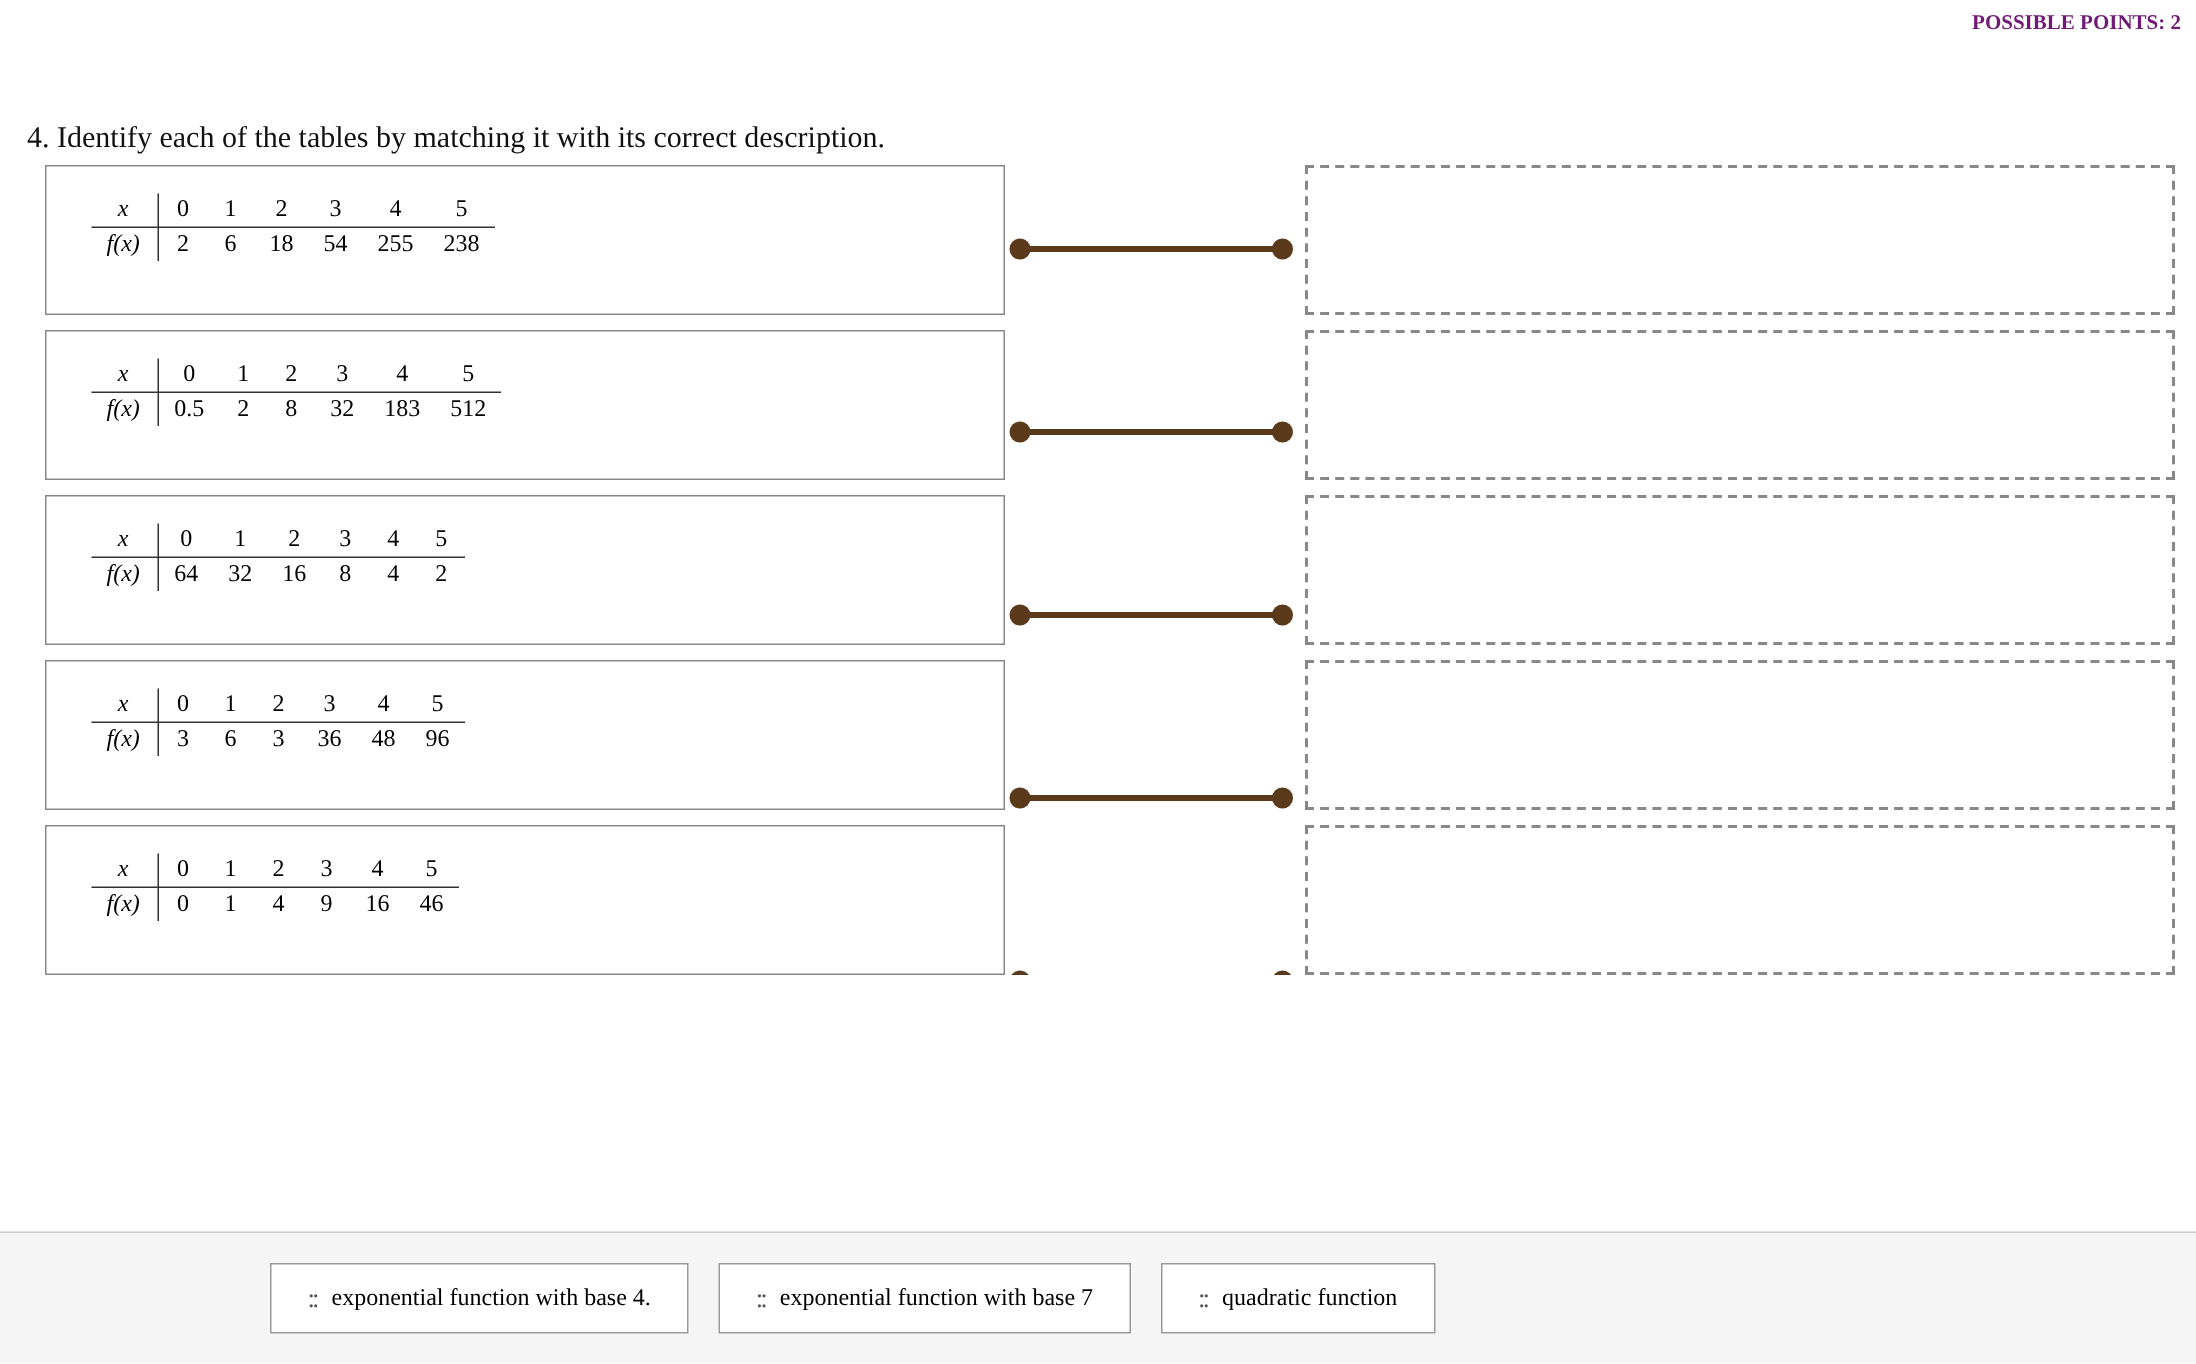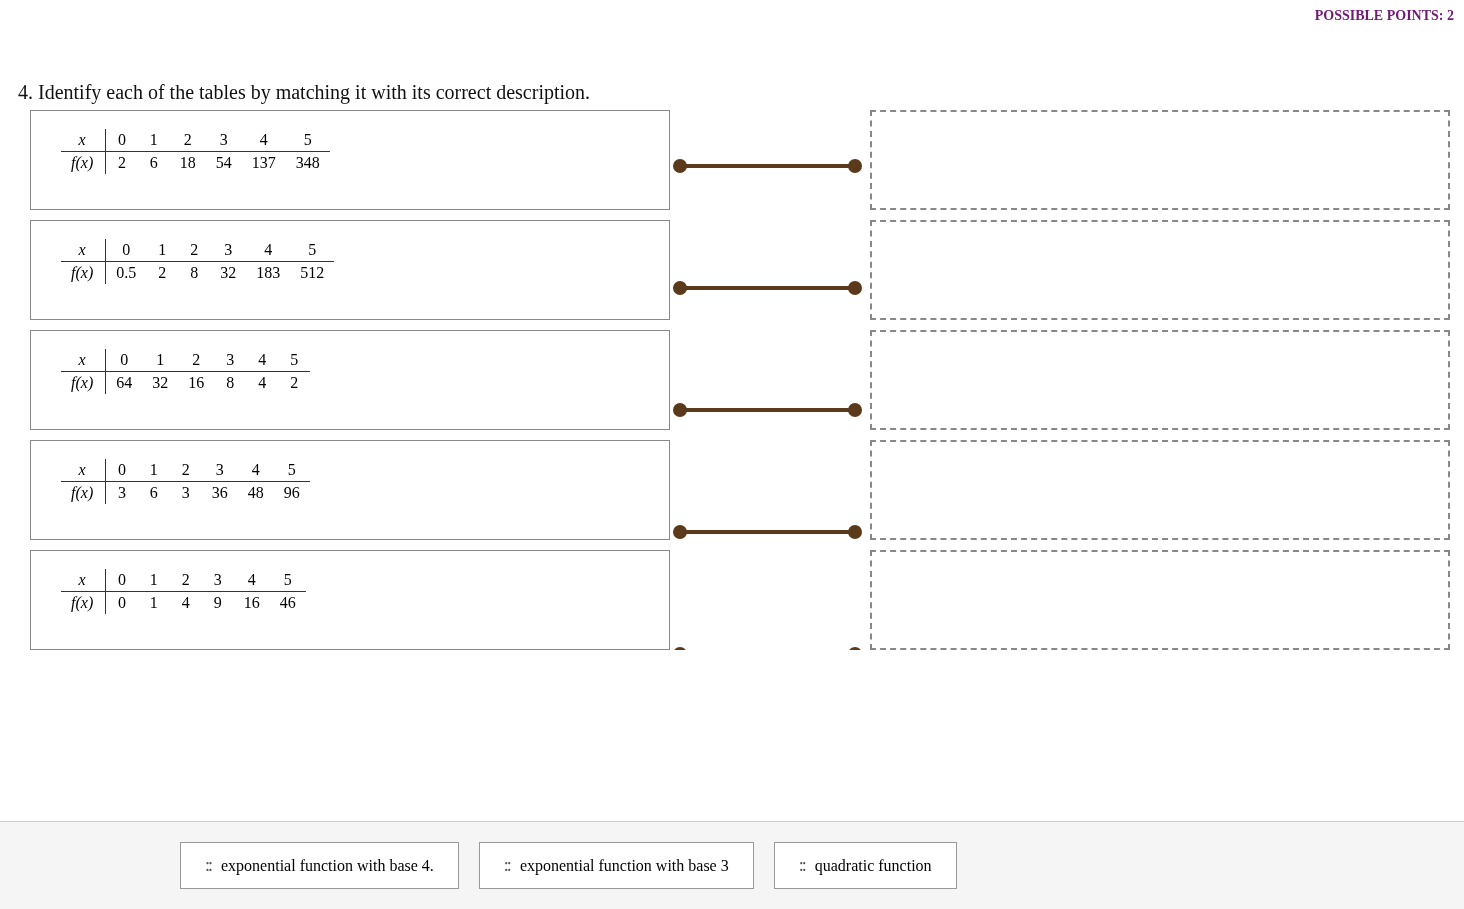--- a/index.html
+++ b/index.html
@@ -134,22 +134,22 @@
           <td>3</td>
           <td>4</td>
           <td>5</td>
         </tr>
         <tr>
           <td><i>f</i>(<i>x</i>)</td>
           <td>2</td>
           <td>6</td>
           <td>18</td>
           <td>54</td>
-          <td>137</td>
-          <td>348</td>
+          <td>255</td>
+          <td>238</td>
         </tr>
       </tbody>
         </table>
     </div>
 
     <div class="table-box">
       <table class="math-table">
         <tbody>
             <tr>
           <td><i>x</i></td>
@@ -283,19 +283,19 @@
 
 </div>
 
 <div class="bottom-bar">
   <div class="drag-item">
     <span class="drag-handle">::</span>
     <span>exponential function with base 4.</span>
   </div>
   <div class="drag-item">
     <span class="drag-handle">::</span>
-    <span>exponential function with base 3</span>
+    <span>exponential function with base 7</span>
   </div>
   <div class="drag-item">
     <span class="drag-handle">::</span>
     <span>quadratic function</span>
   </div>
 </div>
 
 </body></html>

